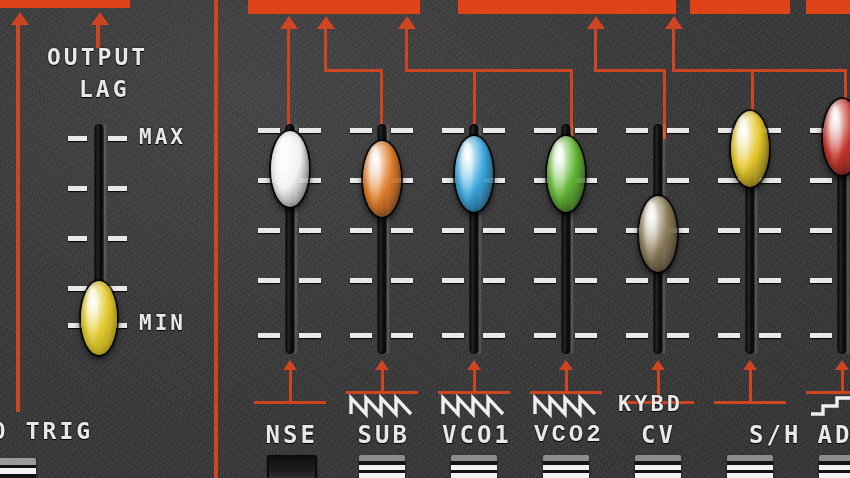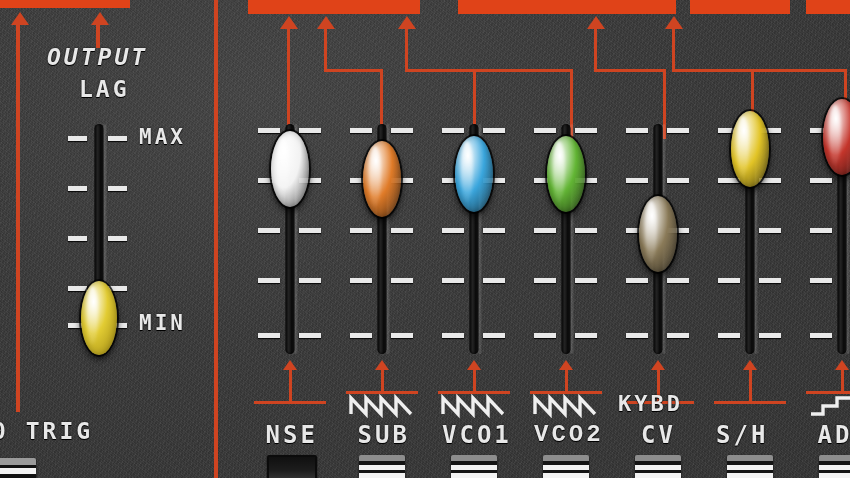--- a/index.html
+++ b/index.html
@@ -131,21 +131,21 @@
   <div class="ob" style="left:458px;top:-12px;width:218px;height:26px;"></div>
   <div class="ob" style="left:690px;top:-12px;width:100px;height:26px;"></div>
   <div class="ob" style="left:806px;top:-12px;width:64px;height:26px;"></div>
 
   <div class="vline" style="left:16px;top:22px;height:390px;"></div>
   <div class="arrow-up" style="left:11px;top:12px;"></div>
 
   <div class="vline" style="left:96px;top:22px;height:26px;"></div>
   <div class="arrow-up" style="left:91px;top:12px;"></div>
 
-  <div class="lbl" style="left:47px;top:46px;font-size:23px;font-style:italic;">OUTPUT</div>
+  <div class="lbl" style="left:47px;top:46px;font-size:23px;">OUTPUT</div>
   <div class="lbl" style="left:79px;top:78px;font-size:23px;">LAG</div>
 
   <div class="slider" style="left:70px;top:118px;width:58px;height:224px;">
     <div class="rail" style="top:6px;height:212px;"></div>
     <div class="tick" style="left:-2px;top:18px;width:19px;"></div>
     <div class="tick" style="left:38px;top:18px;width:19px;"></div>
     <div class="tick" style="left:-2px;top:68px;width:19px;"></div>
     <div class="tick" style="left:38px;top:68px;width:19px;"></div>
     <div class="tick" style="left:-2px;top:118px;width:19px;"></div>
     <div class="tick" style="left:38px;top:118px;width:19px;"></div>
@@ -319,21 +319,21 @@
         <div class="tick" style="left: 38px; top: 158px; width: 22px;"></div>
         <div class="tick" style="left: -3px; top: 213px; width: 22px;"></div>
         <div class="tick" style="left: 38px; top: 213px; width: 22px;"></div>
         <div class="knob" style="top: 28.7px; background: radial-gradient(at 34% 26%, rgb(255, 255, 255) 0%, rgb(226, 196, 38) 46%, rgba(0, 0, 0, 0.55) 118%);">
           <div class="gloss"></div>
         </div>
       </div>
       <div class="arrow-up sm" style="left: 743px; top: 360px;"></div>
       <div class="vline-s" style="left: 749px; top: 369px; height: 32px;"></div>
       <div class="hline-s" style="left: 714px; top: 401px; width: 72px;"></div>
-      <div class="lbl" style="left: 716px; top: 423px; font-size: 24px;">S/H</div>
+      <div class="lbl" style="left: 749px; top: 423px; font-size: 24px;">S/H</div>
       <div class="sw striped" style="left: 727px; top: 455px; width: 46px; height: 28px;"></div>
       <div class="slider" style="left: 813px; top: 120px; width: 58px; height: 242px;">
         <div class="rail" style="top: 4px; height: 230px;"></div>
         <div class="tick" style="left: -3px; top: 8px; width: 22px;"></div>
         <div class="tick" style="left: -3px; top: 58px; width: 22px;"></div>
         <div class="tick" style="left: -3px; top: 108px; width: 22px;"></div>
         <div class="tick" style="left: -3px; top: 158px; width: 22px;"></div>
         <div class="tick" style="left: -3px; top: 213px; width: 22px;"></div>
         <div class="knob" style="top: 17.2px; background: radial-gradient(at 34% 26%, rgb(255, 255, 255) 0%, rgb(196, 53, 43) 46%, rgba(0, 0, 0, 0.55) 118%);">
           <div class="gloss"></div>

